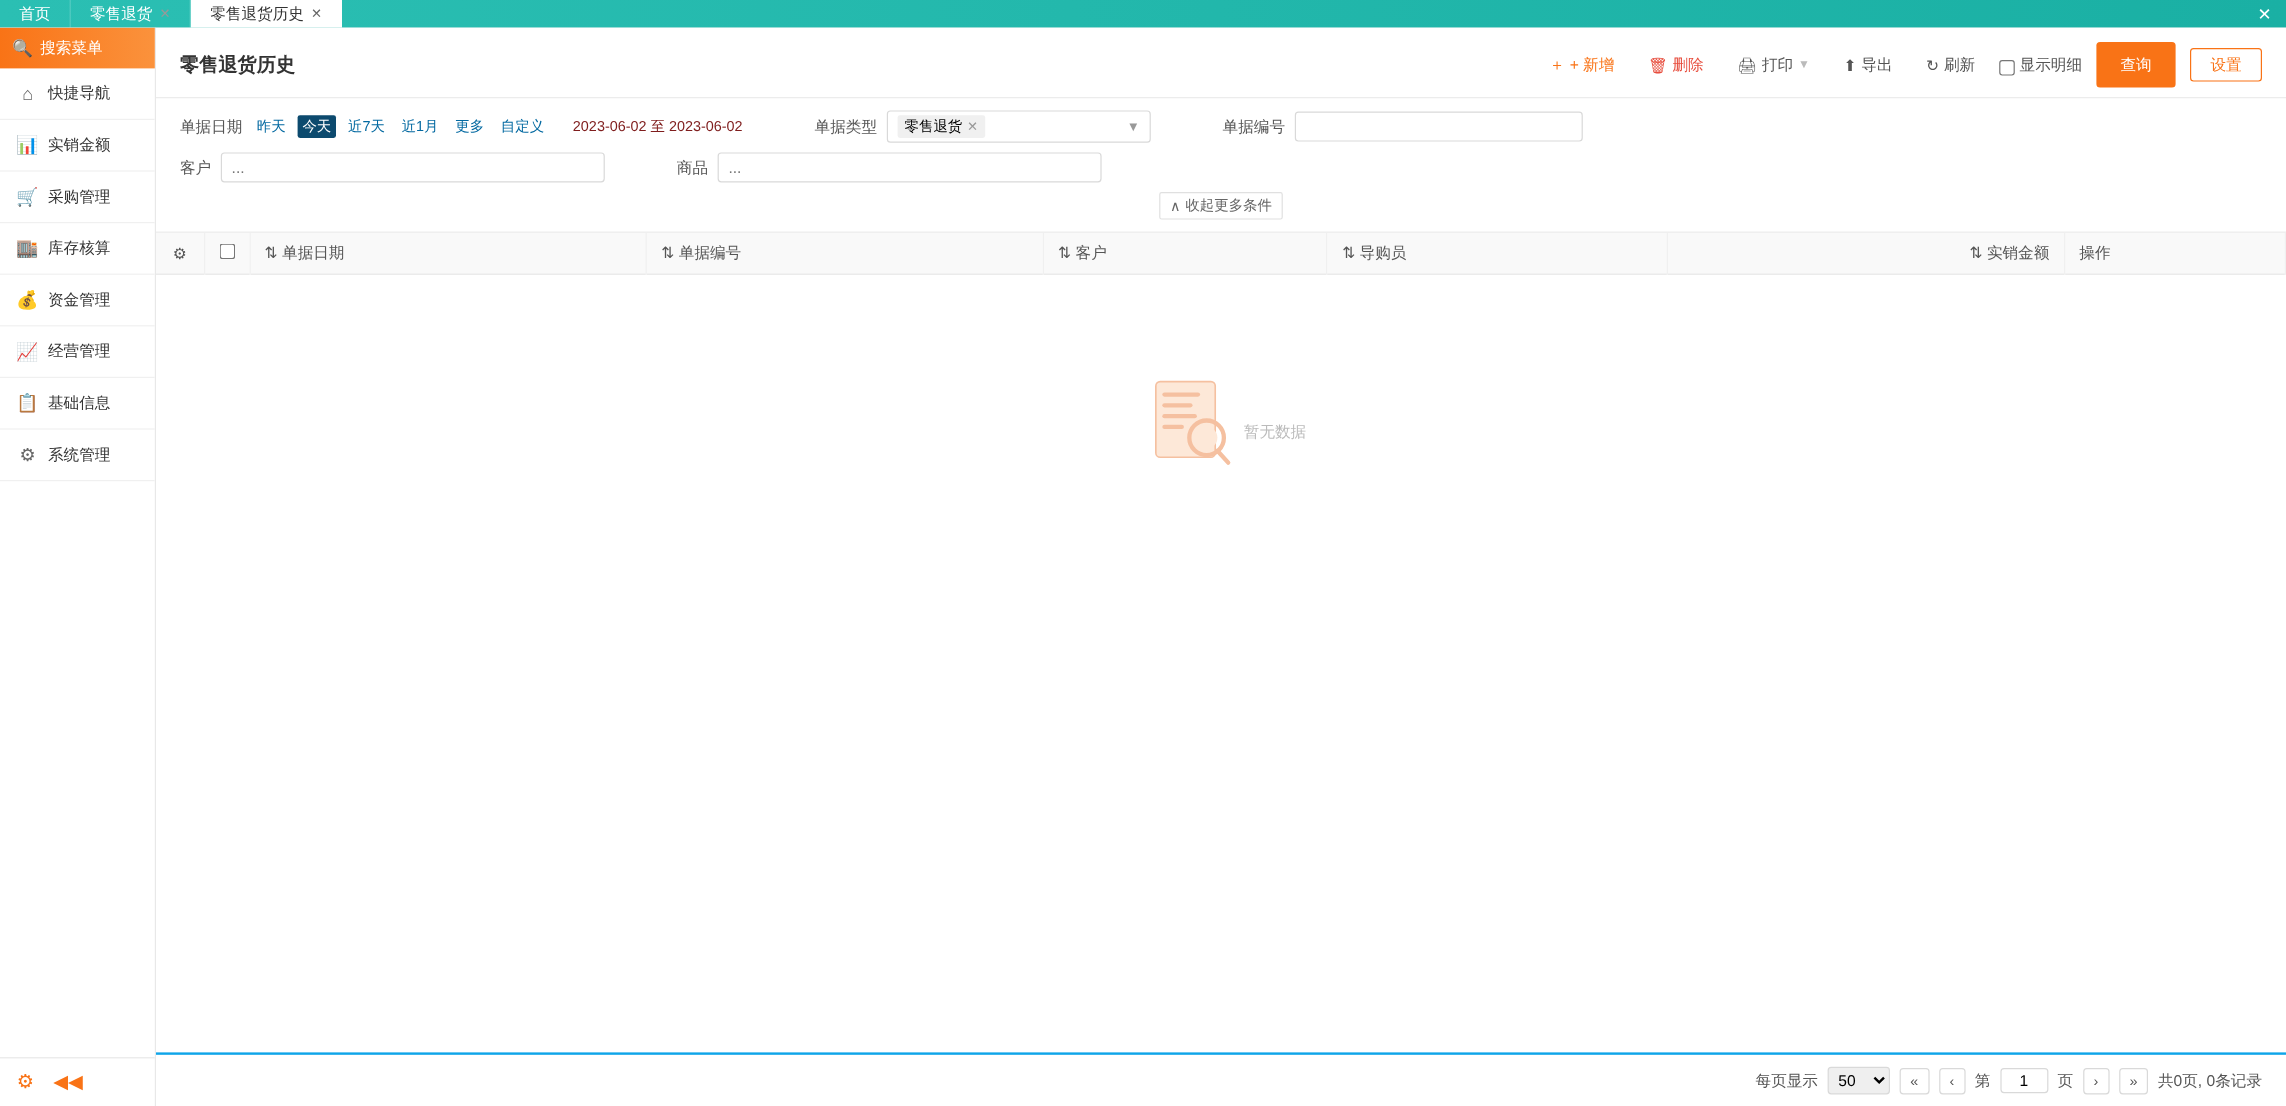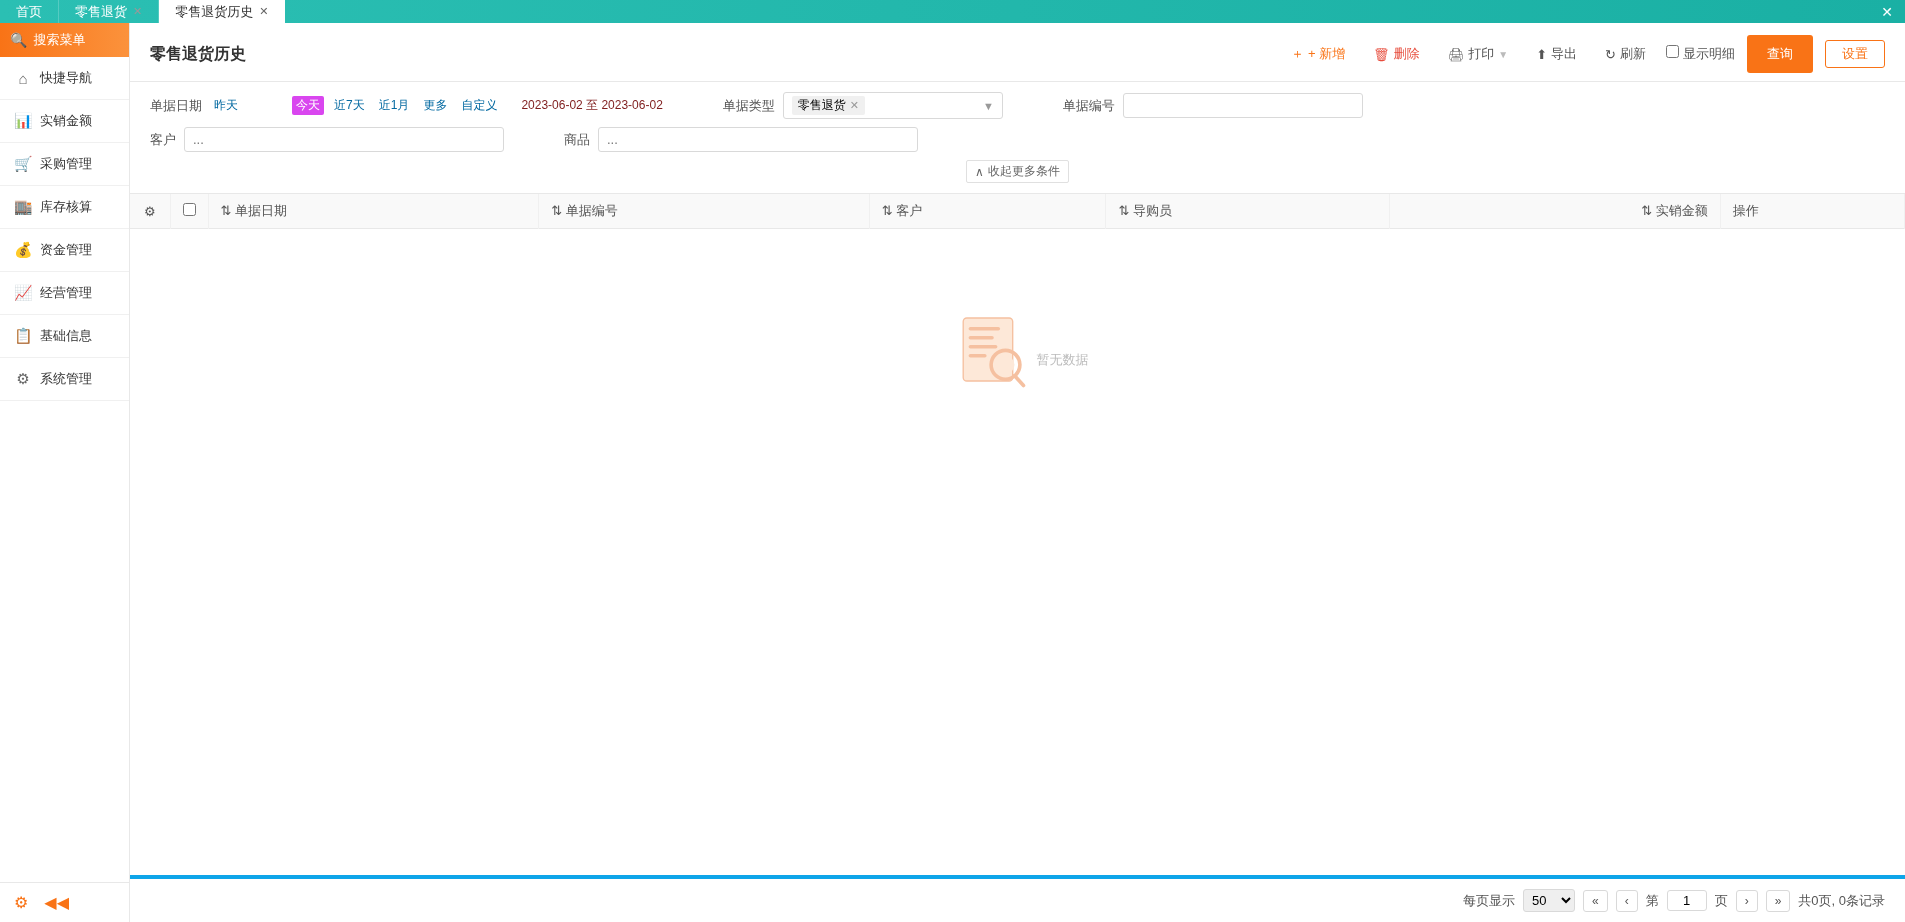--- a/index.html
+++ b/index.html
@@ -159,21 +159,21 @@
       background: #fff;
       color: #f97316;
       border: 1px solid #f97316;
       padding: 4px 16px;
       border-radius: 3px;
       font-size: 13px;
       cursor: pointer;
     }
     .checkbox-label {
       display: flex;
-      align-items: flex-start;
+      align-items: flex-end;
       gap: 4px;
       font-size: 13px;
       color: #555;
       cursor: pointer;
     }
 
     
     .filter-area {
       background: #fff;
       padding: 10px 20px;
@@ -202,24 +202,23 @@
       align-items: center;
       gap: 6px;
     }
     .date-shortcut {
       font-size: 12px;
       color: #0369a1;
       cursor: pointer;
       padding: 1px 4px;
     }
     .date-shortcut.active {
-      background: #d946ef;
+      background: #0c4a6e;
       color: #fff;
       border-radius: 2px;
-      margin-left: 44px;
     }
     .date-range {
       font-size: 12px;
       color: #7f1d1d;
     }
     .filter-select {
       display: flex;
       align-items: center;
       border: 1px solid #d9d9d9;
       border-radius: 3px;
@@ -316,21 +315,21 @@
       margin-bottom: 12px;
     }
     .empty-text {
       font-size: 13px;
       color: #bbb;
     }
 
     
     .pagination-bar {
       background: #fff;
-      border-top: 4px solid #0ea5e9;
+      border-top: 2px solid #0ea5e9;
       padding: 10px 20px;
       display: flex;
       align-items: center;
       justify-content: flex-end;
       gap: 8px;
       font-size: 13px;
       color: #555;
       flex-shrink: 0;
     }
     .pagination-bar select {

